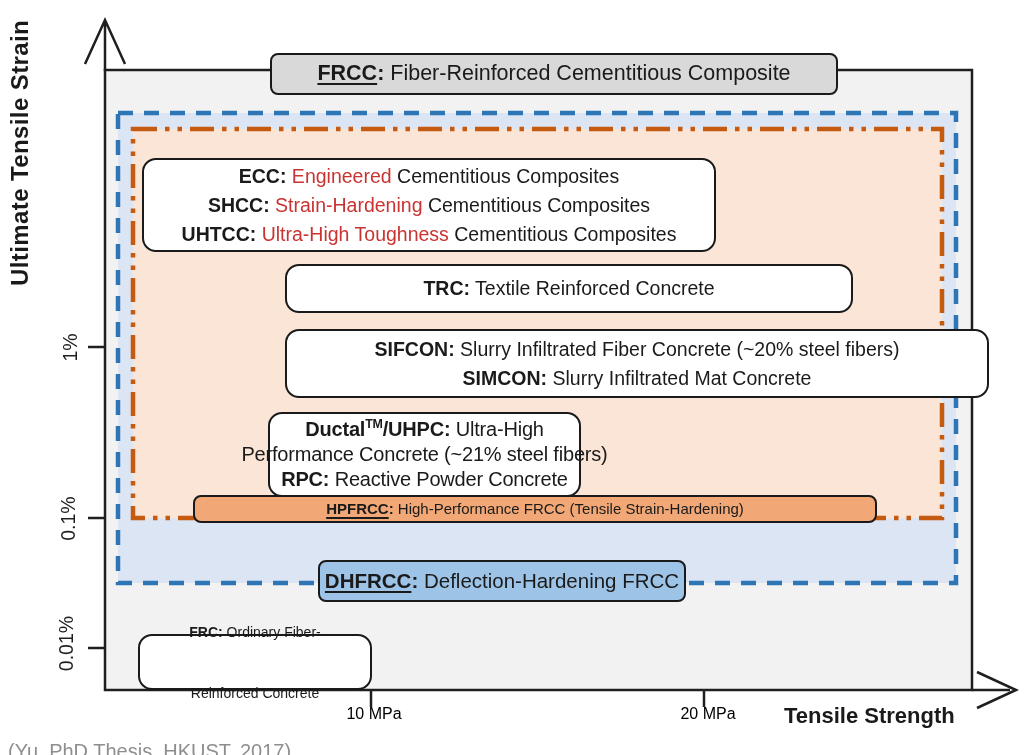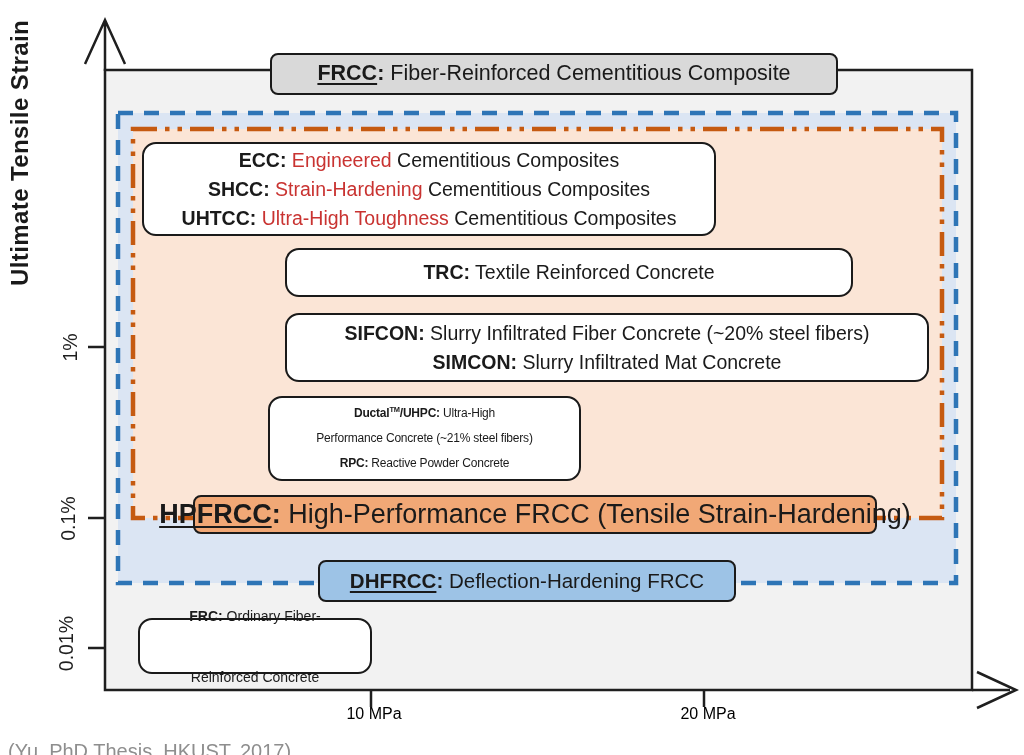--- a/index.html
+++ b/index.html
@@ -6,21 +6,21 @@
   .canvas{
     position:relative;width:1024px;height:755px;overflow:hidden;
     background:#ffffff;font-family:"Liberation Sans",sans-serif;color:#1a1a1a;
   }
   svg.geom{position:absolute;left:0;top:0;z-index:1;}
   .box{
     position:absolute;box-sizing:border-box;z-index:3;
     display:flex;flex-direction:column;justify-content:center;align-items:center;
     text-align:center;line-height:1.38;border-radius:8px;
   }
-  .whitebox{background:#ffffff;border:2.5px solid #1a1a1a;border-radius:14px;}
+  .whitebox{background:#ffffff;border:2.5px solid #1a1a1a;border-radius:14px;margin-top:16px;}
   .sqbox{border:2.5px solid #1a1a1a;}
   .line{white-space:nowrap;}
   .b{font-weight:bold;}
   .u{text-decoration:underline;text-underline-offset:3px;text-decoration-thickness:2px;}
   .red{color:#C93331;}
   .ylabel{
     position:absolute;left:6px;top:6px;height:294px;z-index:2;
     writing-mode:vertical-rl;transform:rotate(180deg);
     font-size:24px;font-weight:bold;letter-spacing:0.4px;
     display:flex;align-items:center;justify-content:center;white-space:nowrap;
@@ -40,24 +40,24 @@
   }
   .citation{
     position:absolute;left:8px;top:740px;z-index:2;
     font-size:20px;color:#8E8E8E;white-space:nowrap;
   }
   sup.tm{font-size:0.62em;vertical-align:super;line-height:0;font-weight:bold;}
   
   #frccBox{left:270px;top:53px;width:568px;height:42px;background:#D9D9D9;font-size:21.5px;z-index:4;}
   #eccBox{left:142px;top:142px;width:574px;height:94px;font-size:19.5px;line-height:29px;}
   #trcBox{left:285px;top:248px;width:568px;height:49px;font-size:19.5px;}
-  #sifconBox{left:285px;top:313px;width:644px;height:69px;font-size:19.5px;line-height:29px;}
-  #ductalBox{left:268px;top:396px;width:313px;height:85px;font-size:12px;line-height:25px;letter-spacing:-0.2px;}
-  #hpfrccBox{left:193px;top:495px;width:684px;height:39px;background:#F1A876;font-size:27px;}
-  #dhfrccBox{left:318px;top:560px;width:418px;height:42px;background:#9DC3E6;font-size:20.5px;}
+  #sifconBox{left:285px;top:313px;width:704px;height:69px;font-size:19.5px;line-height:29px;}
+  #ductalBox{left:268px;top:396px;width:313px;height:85px;font-size:20px;line-height:25px;letter-spacing:-0.2px;}
+  #hpfrccBox{left:193px;top:495px;width:684px;height:28px;background:#F1A876;font-size:15px;}
+  #dhfrccBox{left:318px;top:560px;width:368px;height:42px;background:#9DC3E6;font-size:20.5px;}
   #frcBox{left:138px;top:618px;width:234px;height:56px;font-size:14px;line-height:26px;gap:35px;}
 </style>
 </head>
 <body>
 
 <div class="canvas">
 
   <svg class="geom" width="1024" height="755" viewBox="0 0 1024 755">
 
     <rect x="105" y="70" width="867" height="620" fill="#F2F2F2" stroke="#1f1f1f" stroke-width="2.5"></rect>
@@ -67,20 +67,21 @@
     <rect x="133" y="129" width="809" height="389" fill="#FBE5D6" stroke="#C55A11" stroke-width="4.5" stroke-dasharray="24 8 4.5 8 4.5 8"></rect>
 
     <path d="M105 71 L105 21 M85 64 L105 20 L125 64" fill="none" stroke="#1f1f1f" stroke-width="2.5"></path>
 
     <path d="M972 690 L1010 690 M977 672 L1016 690 L977 708" fill="none" stroke="#1f1f1f" stroke-width="2.5"></path>
 
     <path d="M88 347 H106 M88 518 H106 M88 648 H106 M371 690 V707 M704 690 V707" fill="none" stroke="#1f1f1f" stroke-width="2.5"></path>
   </svg>
 
   <div class="ylabel">Ultimate Tensile Strain</div>
+  <div class="xlabel">Tensile Strength</div>
 
   <div class="ytick" style="left:30px;top:336px;">1%</div>
   <div class="ytick" style="left:28px;top:507px;">0.1%</div>
   <div class="ytick" style="left:26px;top:632px;">0.01%</div>
 
   <div class="xtick" style="left:324px;top:705px;">10 MPa</div>
   <div class="xtick" style="left:658px;top:705px;">20 MPa</div>
 
   <div class="citation">(Yu, PhD Thesis, HKUST, 2017)</div>
 

